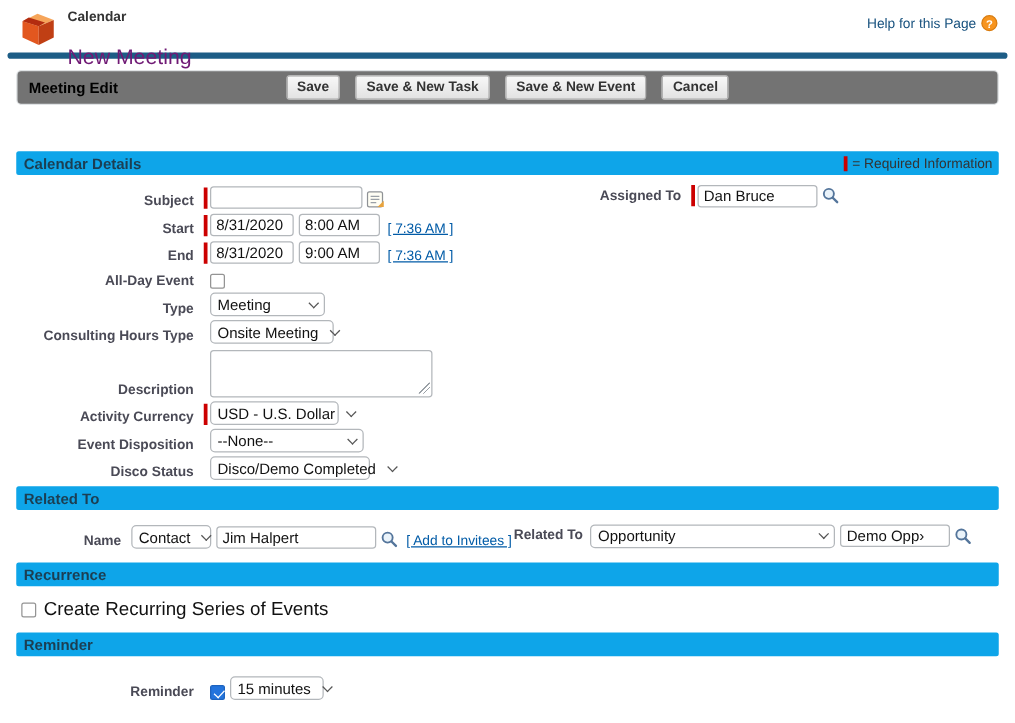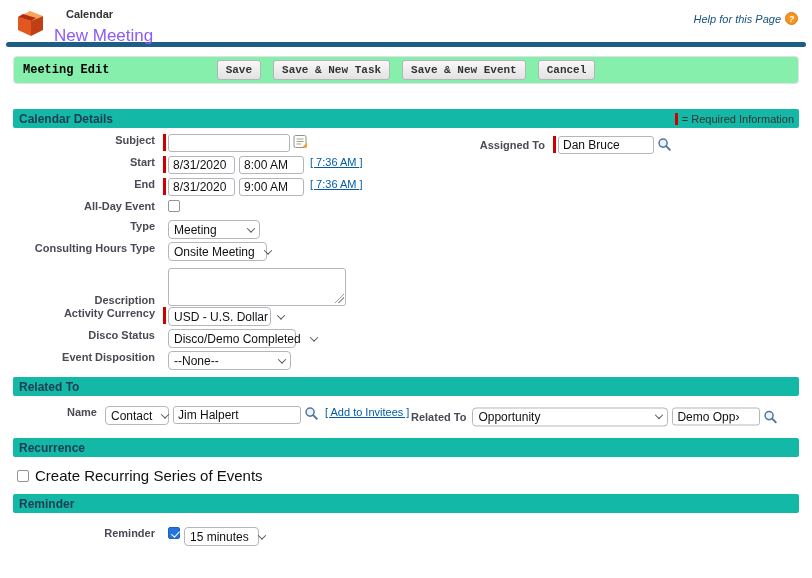--- a/index.html
+++ b/index.html
@@ -4,46 +4,46 @@
 <style>
   * { box-sizing: border-box; margin: 0; padding: 0; }
   html,body { width:812px; height:578px; }
   body {
     font-family: "Liberation Sans", "DejaVu Sans", sans-serif;
     background:#ffffff; color:#222; font-size:12px; overflow:hidden; position:relative;
   }
   
   .top-header { display:flex; align-items:flex-start; padding:8px 14px 2px 13px; position:relative; height:42px; }
   .app-icon { width:34px; height:30px; margin-right:7px; flex-shrink:0; }
-  .app-label { font-size:11px; font-weight:bold; color:#333;margin-left:12px; }
-  .page-title { font-size:17px; color:#8b5cf6; margin-top:6px; }
-  .help-area { position:absolute; right:14px; top:12px; font-size:11px; color:#17517e; display:flex; gap:4px; align-items:center; cursor:pointer;font-style:italic; }
+  .app-label { font-size:11px; font-weight:bold; color:#333; }
+  .page-title { font-size:17px; color:#701a75; margin-top:16px; }
+  .help-area { position:absolute; right:14px; top:12px; font-size:11px; color:#17517e; display:flex; gap:4px; align-items:center; cursor:pointer; }
   .help-icon { width:13px; height:13px; border-radius:50%; background:#f7941e; color:#fff; font-weight:bold;
                font-size:9px; display:flex; align-items:center; justify-content:center; border:1px solid #d87c10; }
   .theme-bar { height:5px; background:#1d5d86; border-radius:3px; margin:0 6px; }
 
   
-  .pb-bar { margin:9px 13px 4px; border:1px solid #e0e3e5; border-radius:4px; background:#86efac;
-            position:relative; height:28px; display:flex; align-items:center; justify-content:center;font-family:Liberation Mono, monospace; }
+  .pb-bar { margin:9px 13px 16px; border:1px solid #e0e3e5; border-radius:4px; background:#737373;
+            position:relative; height:28px; display:flex; align-items:center; justify-content:center; }
   .pb-title { position:absolute; left:9px; font-weight:bold; font-size:12px; color:#000; }
   .btn-row { display:flex; gap:12px; }
   .btn { font-family:inherit; font-weight:bold; font-size:11px; color:#333;
          background:linear-gradient(#f8f8f8,#e2e2e2); border:1px solid #b5b5b5; border-radius:3px;
          padding:0 8px; height:20px; cursor:pointer; }
 
   
-  .section-header { margin:0 13px; background:#14b8a6; height:19px; display:flex; align-items:center;
+  .section-header { margin:0 13px; background:#0ea5e9; height:19px; display:flex; align-items:center;
                     padding:0 6px; font-weight:bold; font-size:12px; color:#1c3e52; border-radius:2px; position:relative; }
   .req-legend { position:absolute; right:5px; display:flex; align-items:center; gap:4px;
                 font-weight:normal; font-size:11px; color:#333; }
   .req-bar { width:3px; height:12px; background:#c00; }
 
   
   .form-area { padding:6px 13px 4px; }
-  .row { display:flex; align-items:flex-start; min-height:21px; margin-bottom:1px; position:relative; }
+  .row { display:flex; align-items:flex-end; min-height:21px; margin-bottom:1px; position:relative; }
   .row.top-align { align-items:flex-end; }
   .lbl { width:150px; text-align:right; padding-right:8px; font-size:11px; font-weight:bold; color:#4a4a56; flex-shrink:0; }
   .lbl-sm { width:92px; }
   .lbl-inline { width:auto; padding-right:6px; }
   .req { width:3px; height:17px; background:#c00; margin-right:2px; flex-shrink:0; }
   .req-spacer { width:5px; flex-shrink:0; }
   input.text { height:18px; border:1px solid #b3b7bb; border-radius:3px; padding:0 4px; font-size:12px;
                font-family:inherit; background:#fff; color:#111; }
   .gap4 { margin-left:4px; }
   .w-subject{width:122px} .w-location{width:127px} .w-date{width:67px} .w-time{width:65px}
@@ -204,33 +204,33 @@
   <div class="row">
     <div class="lbl">Activity Currency</div>
     <div class="req"></div>
     <div class="sel w-currency">
       <span>USD - U.S. Dollar</span>
       <i class="chev"></i>
     </div>
   </div>
 
   <div class="row">
+    <div class="lbl">Event Disposition</div>
+    <div class="req-spacer"></div>
+    <div class="sel w-disp">
+      <span>--None--</span>
+      <i class="chev"></i>
+    </div>
+  </div>
+
+  <div class="row">
     <div class="lbl">Disco Status</div>
     <div class="req-spacer"></div>
     <div class="sel w-disco">
       <span>Disco/Demo Completed</span>
-      <i class="chev"></i>
-    </div>
-  </div>
-
-  <div class="row">
-    <div class="lbl">Event Disposition</div>
-    <div class="req-spacer"></div>
-    <div class="sel w-disp">
-      <span>--None--</span>
       <i class="chev"></i>
     </div>
   </div>
 </div>
 
 <div class="section-header">
   <span>Related To</span>
 </div>
 <div class="form-area" style="padding-top:10px;padding-bottom:10px">
   <div class="row">

